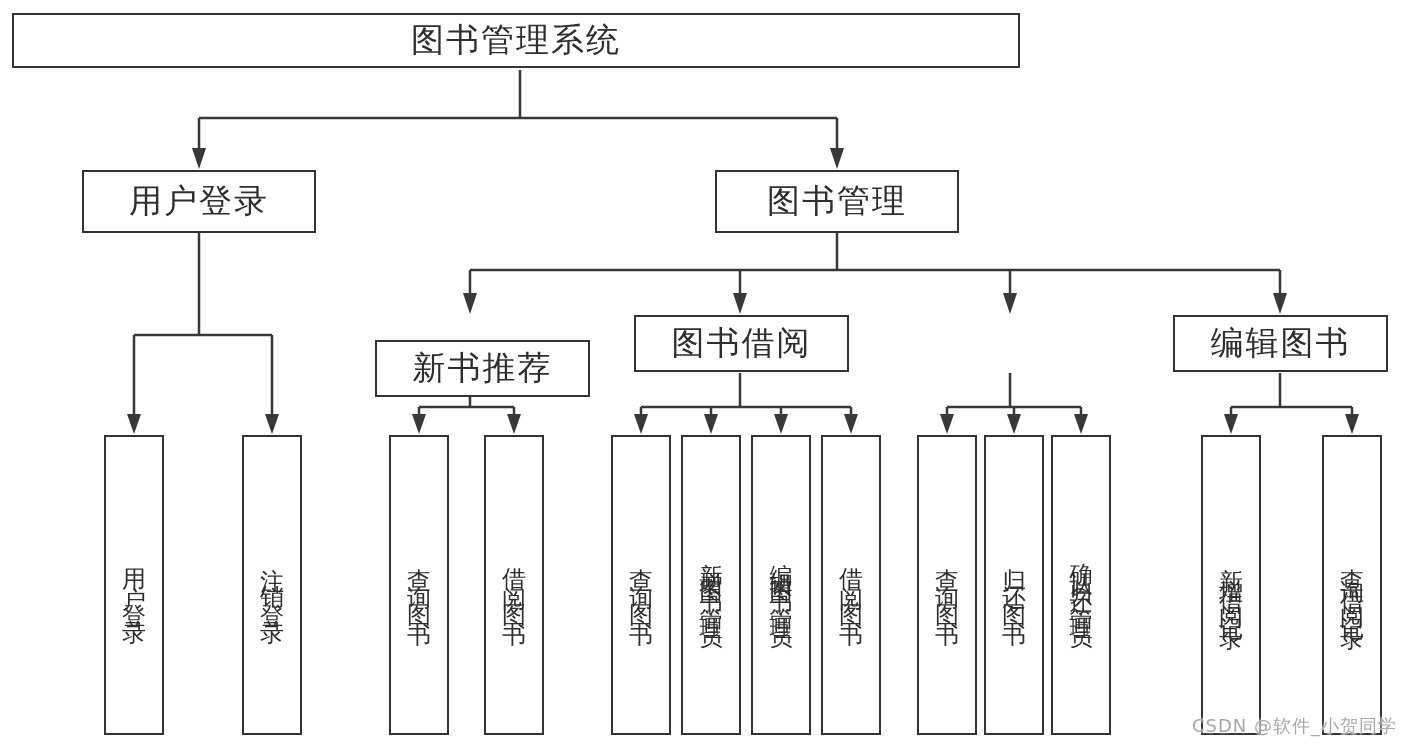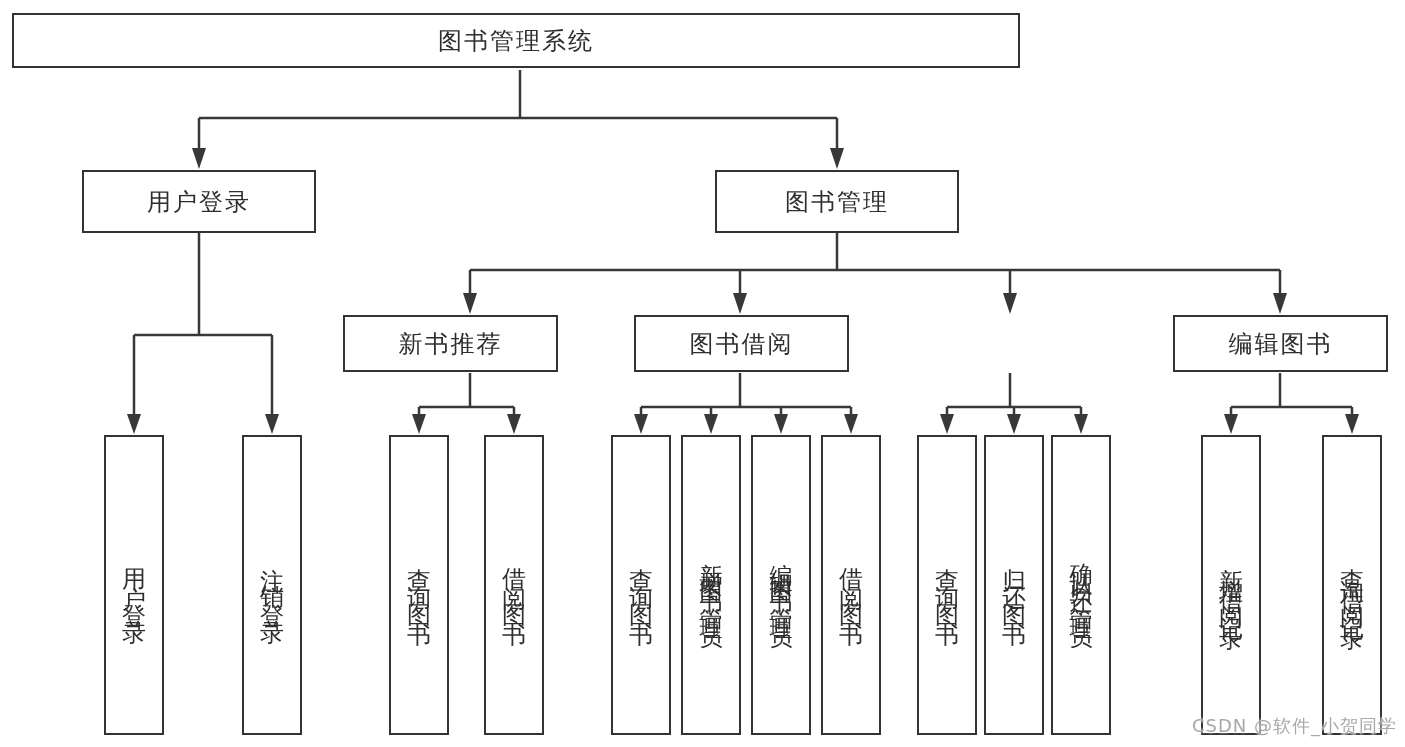--- a/index.html
+++ b/index.html
@@ -14,26 +14,26 @@
   .connectors{position:absolute;left:0;top:0;pointer-events:none;}
   .box{
     position:absolute;
     box-sizing:border-box;
     background:#ffffff;
     border:2px solid #333333;
     display:flex;align-items:center;justify-content:center;
     text-align:center;
     z-index:2;
   }
-  .h-label{font-size:24px;letter-spacing:2px;white-space:nowrap;}
+  .h-label{font-size:33px;letter-spacing:2px;white-space:nowrap;}
   .root-box{left:12px;top:13px;width:1008px;height:55px;}
   .b-userlogin{left:82px;top:170px;width:234px;height:63px;}
   .b-bookmgmt{left:715px;top:170px;width:244px;height:63px;}
   .mid{height:57px;width:215px;top:315px;}
-  .m-newbook{left:343px;}
+  .m-newbook{left:375px;margin-top:25px;}
   .m-borrow{left:634px;}
   .m-current{left:903px;}
   .m-records{left:1173px;}
   .leaf{top:435px;width:60px;height:300px;}
   .v-label{
     writing-mode:vertical-rl;
     font-size:24px;
     line-height:1;
     white-space:nowrap;
   }

